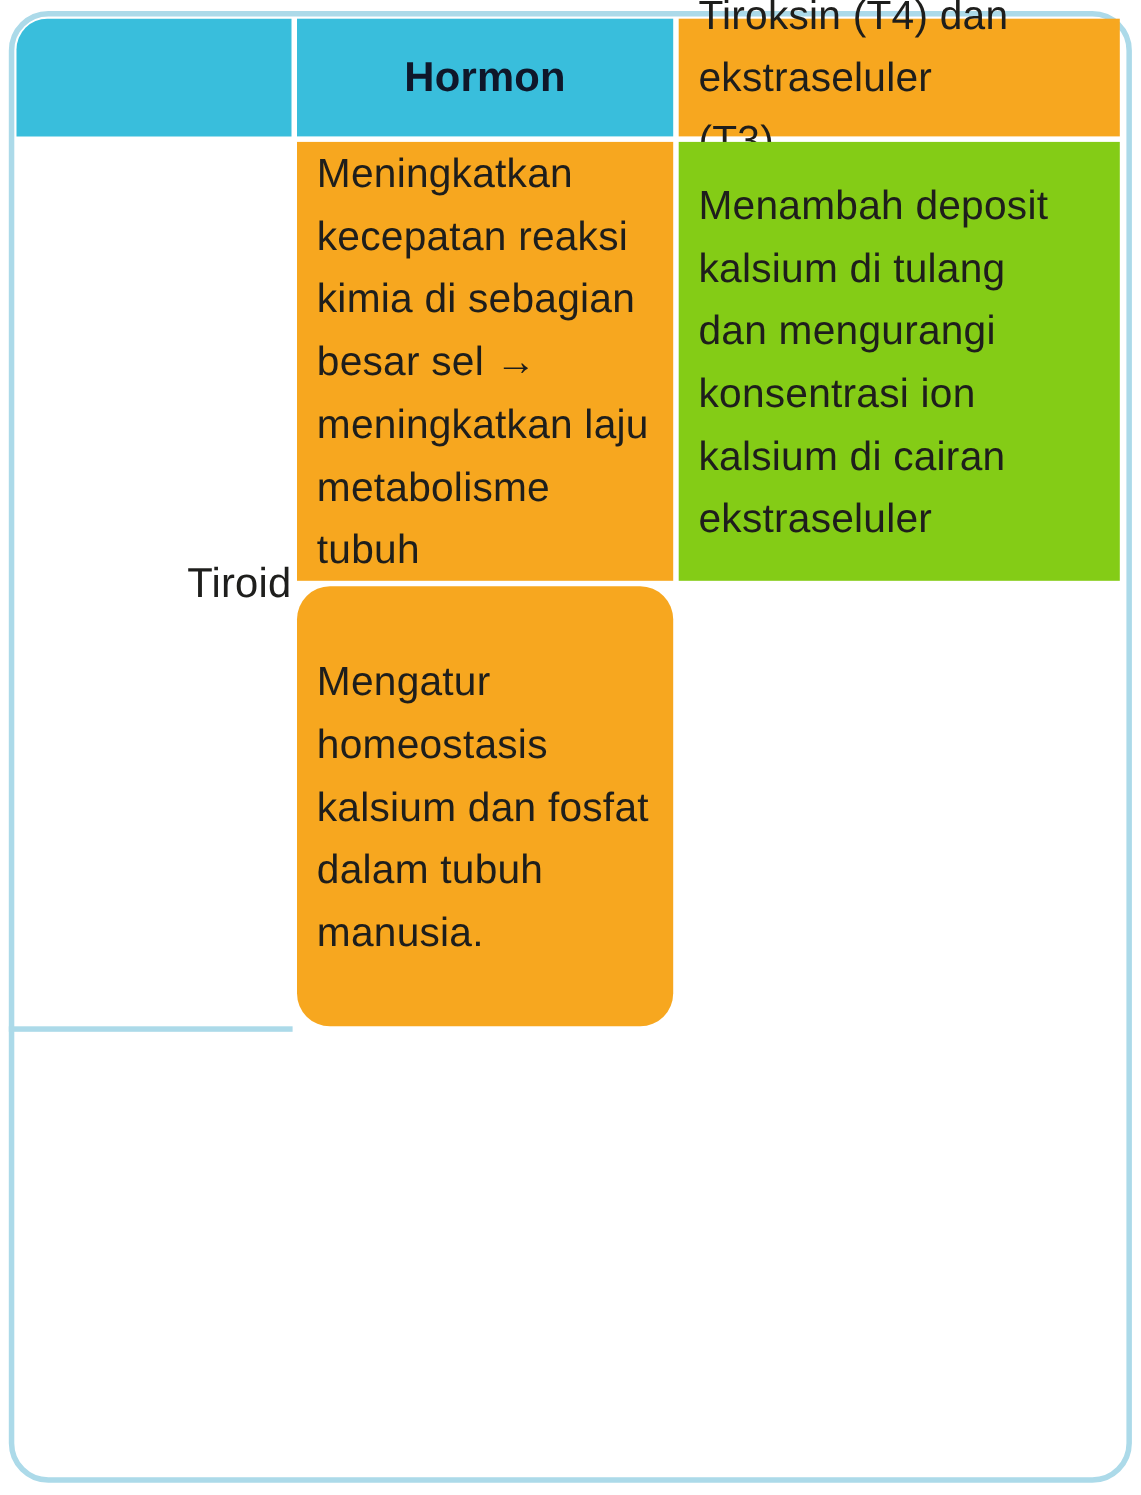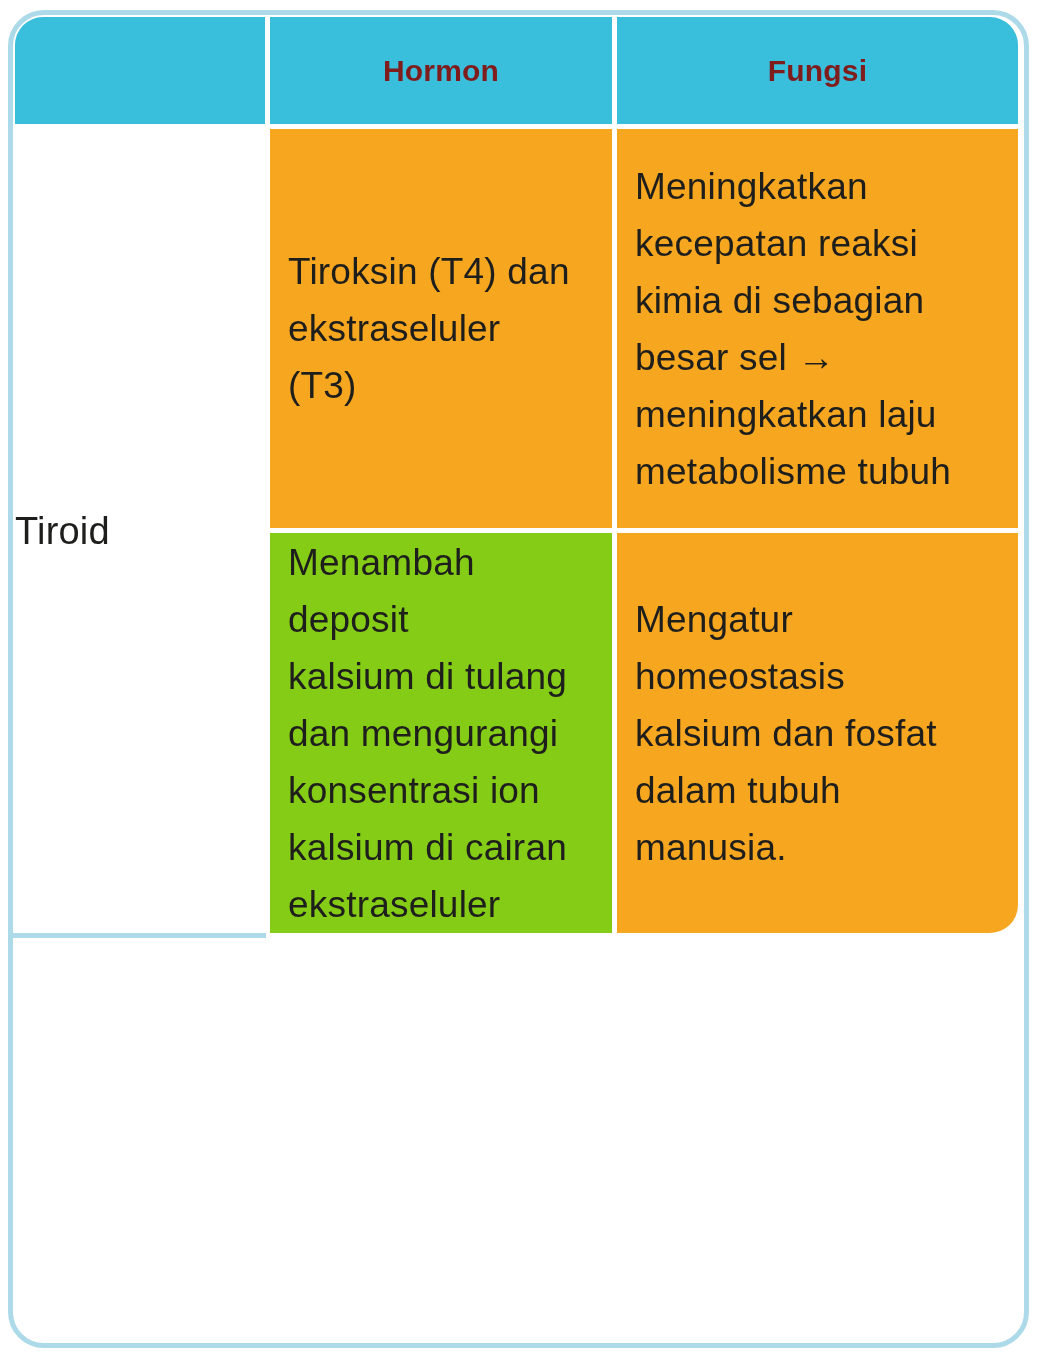--- a/index.html
+++ b/index.html
@@ -51,31 +51,31 @@
     white-space: pre-line;
     font-size: 37px;
     line-height: 57px;
     letter-spacing: 0.2px;
   }
   .header-cell {
     background: #39bedc;
     justify-content: center;
   }
   .header-cell .txt {
-    color: #7f1d1d;
+    color: #0f172a;
     font-weight: bold;
-    font-size: 30px;
+    font-size: 38px;
     line-height: 42px;
   }
   .corner-tl { border-top-left-radius: 28px; }
   .corner-tr { border-top-right-radius: 28px; }
-  .corner-br { border-bottom-right-radius: 28px; }
+  .corner-br { border-bottom-right-radius: 28px; border-radius: 30px; }
   .gland-cell {
     background: #ffffff;
-    justify-content: flex-start;
+    justify-content: flex-end;
   }
   .gland-cell .txt {
     font-size: 38px;
   }
   .span-rows {
     grid-column: 1;
     grid-row: 2 / span 2;
   }
   .body-cell {
     padding-left: 18px;
@@ -89,23 +89,20 @@
 
 <div class="outer-border"></div>
 
 <div class="table-grid">
 
   <div class="cell header-cell corner-tl">
     <span class="txt"></span>
   </div>
   <div class="cell header-cell">
     <span class="txt">Hormon</span>
-  </div>
-  <div class="cell header-cell corner-tr">
-    <span class="txt">Fungsi</span>
   </div>
 
   <div class="cell gland-cell span-rows">
     <span class="txt">Tiroid</span>
   </div>
 
   <div class="cell body-cell orange-dark">
     <span class="txt">Tiroksin (T4) dan
 ekstraseluler
 (T3)</span>

